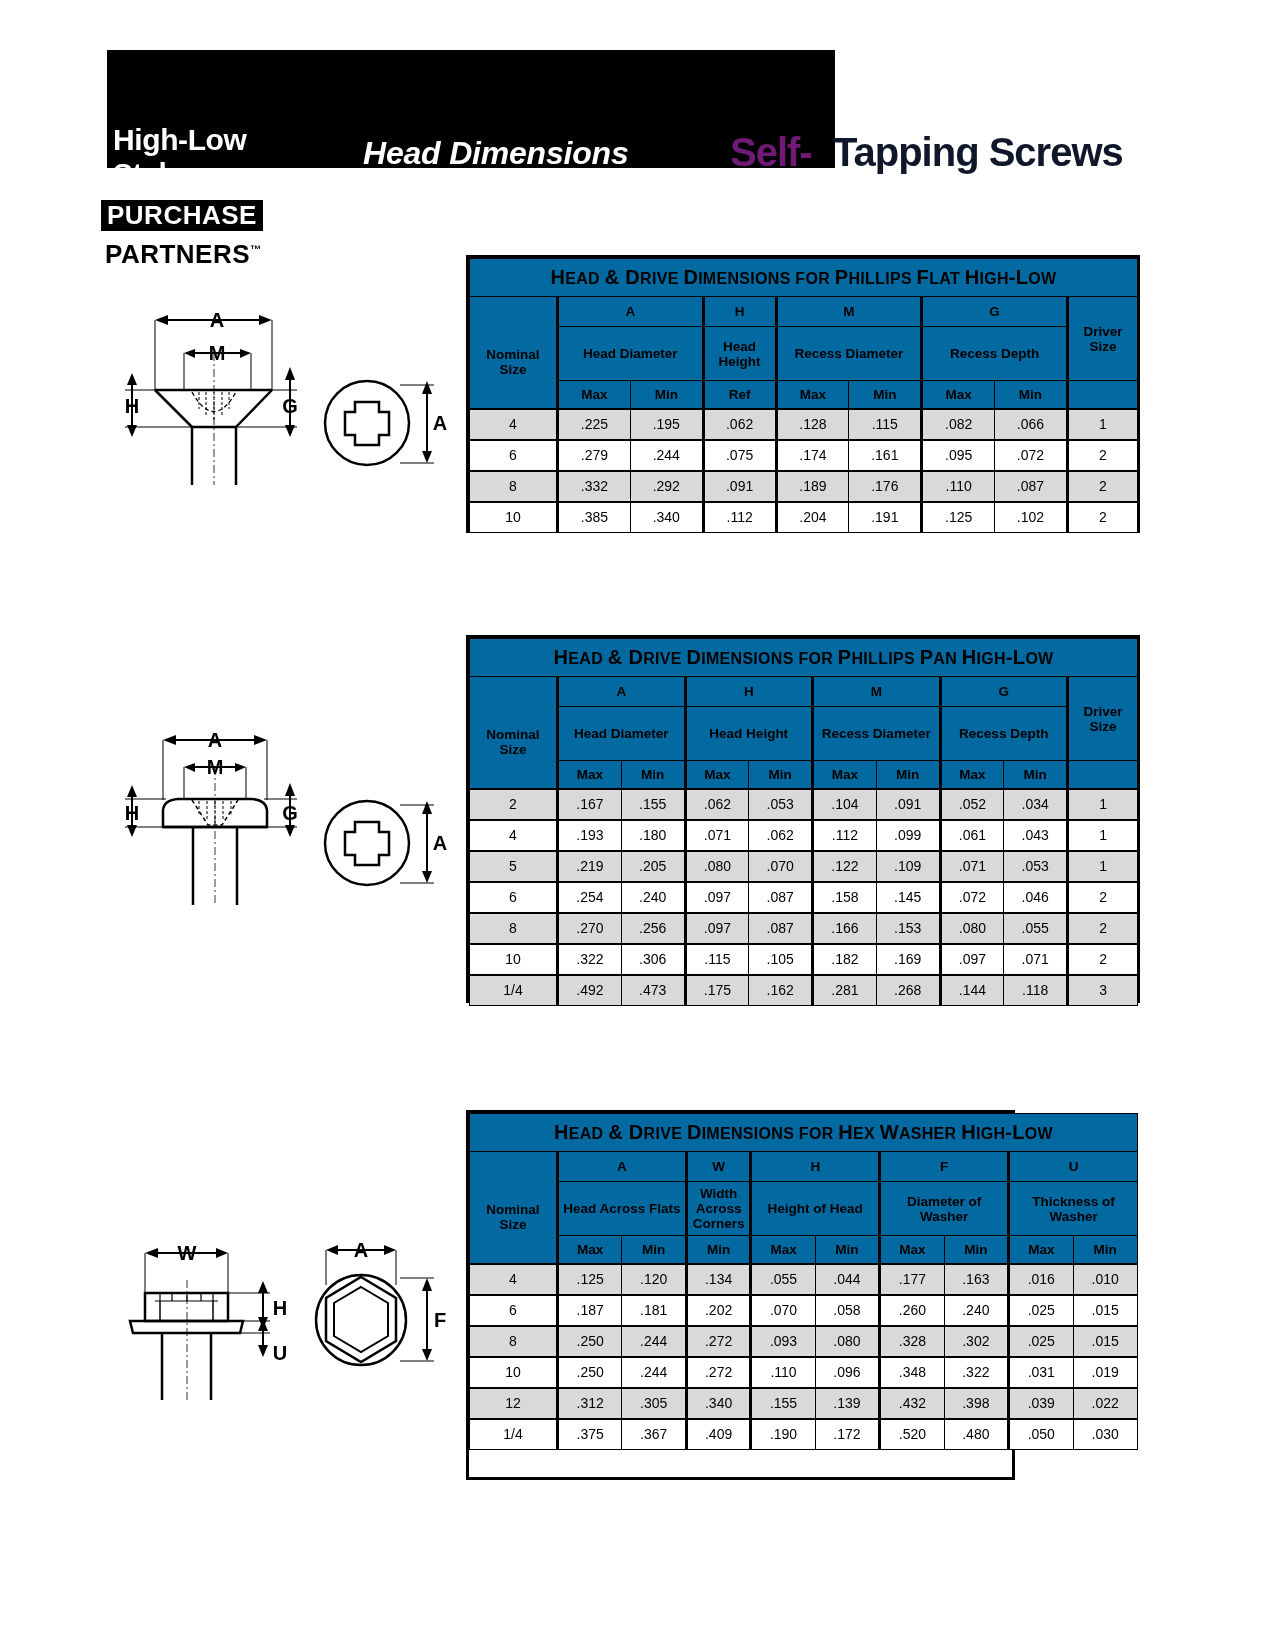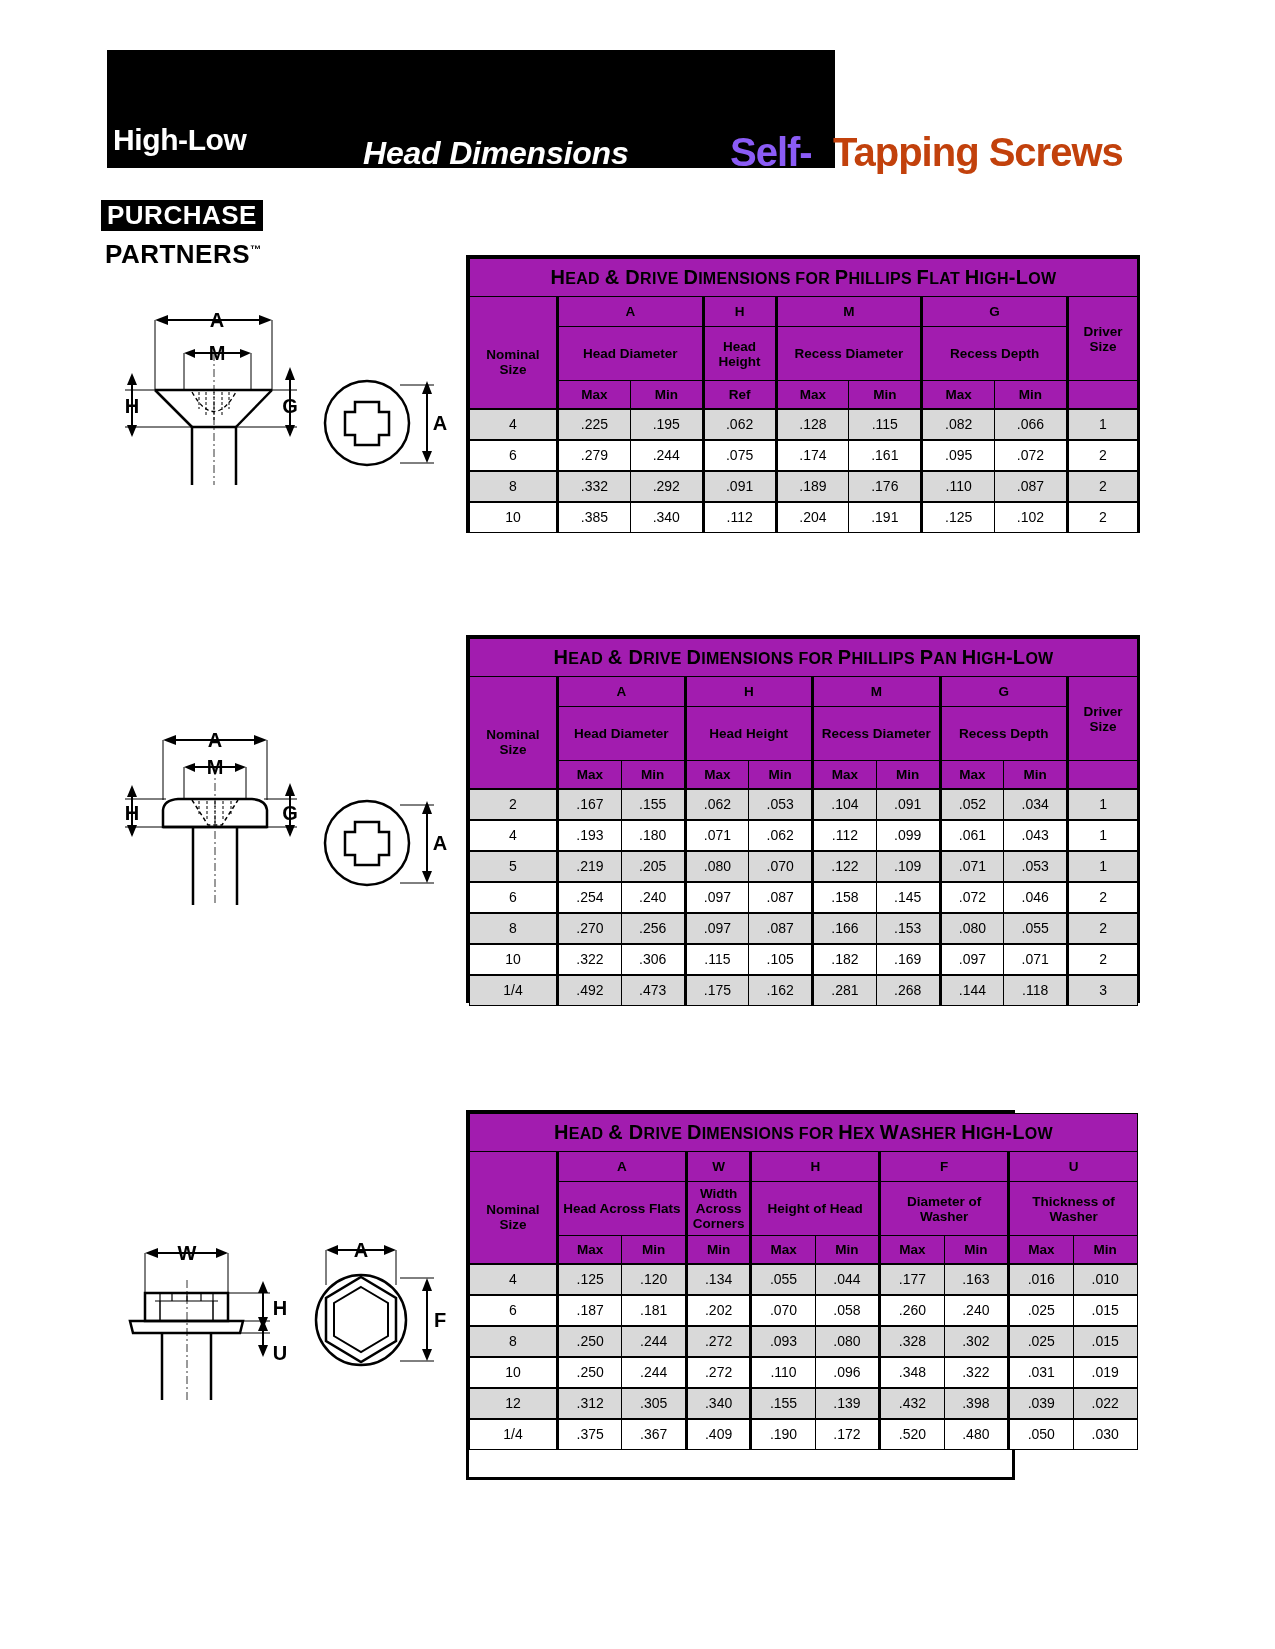--- a/index.html
+++ b/index.html
@@ -29,28 +29,28 @@
   .hdr-middle {
     position:absolute; left:363px; top:85px;
     color:#ffffff;
     font-size:32px; font-weight:bold; font-style:italic;
     letter-spacing:-0.2px;
     white-space:nowrap;
     text-align:center;
   }
   .hdr-self {
     position:absolute; left:730px; top:80px;
-    color:#8b5cf6;
+    color:#701a75;
     font-size:40px; font-weight:bold;
     letter-spacing:-1px;
     white-space:nowrap;
   }
   .hdr-tapping {
     position:absolute; left:833px; top:80px;
-    color:#c2410c;
+    color:#0f172a;
     font-size:40px; font-weight:bold;
     letter-spacing:-1px;
     white-space:nowrap;
   }
 
   
   .logo { position:absolute; left:101px; top:200px; width:240px; height:62px; }
   .logo-top {
     position:absolute; left:0; top:0;
     background:#000; color:#fff;
@@ -73,21 +73,21 @@
   .tbl-box {
     position:absolute;
     border:3px solid #000;
     background:#fff;
     box-sizing:border-box;
   }
   table.dim {
     border-collapse:collapse;
     width:100%;
     table-layout:fixed;
-    background:#a21caf;
+    background:#0369a1;
   }
   table.dim td, table.dim th {
     border:1.5px solid #000;
     text-align:center;
     vertical-align:middle;
     font-size:13.5px;
     font-weight:bold;
     padding:0;
     box-sizing:border-box;
     color:#000;
@@ -120,20 +120,21 @@
   .drawing { position:absolute; }
   .dl { stroke:#000; fill:none; }
 </style>
 </head>
 <body>
 
 <div class="header-wrap">
   <div class="header-band"></div>
   <div class="hdr-style">
     <span>High-Low</span>
+    <span>Style</span>
   </div>
   <div class="hdr-middle">Head Dimensions</div>
   <div class="hdr-self">Self-</div>
   <div class="hdr-tapping">Tapping Screws</div>
 </div>
 
 <div class="logo">
   <div class="logo-top">PURCHASE</div>
   <div class="logo-bottom">
     <span>PARTNERS</span><span class="logo-tm">™</span>

